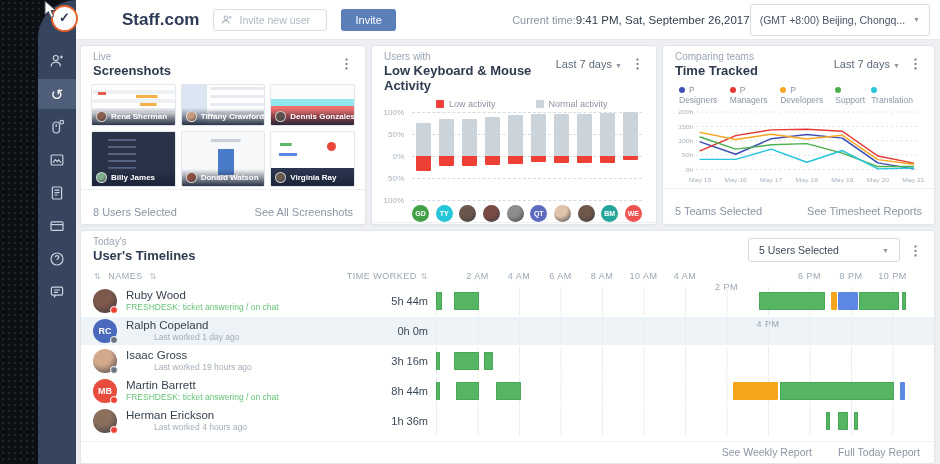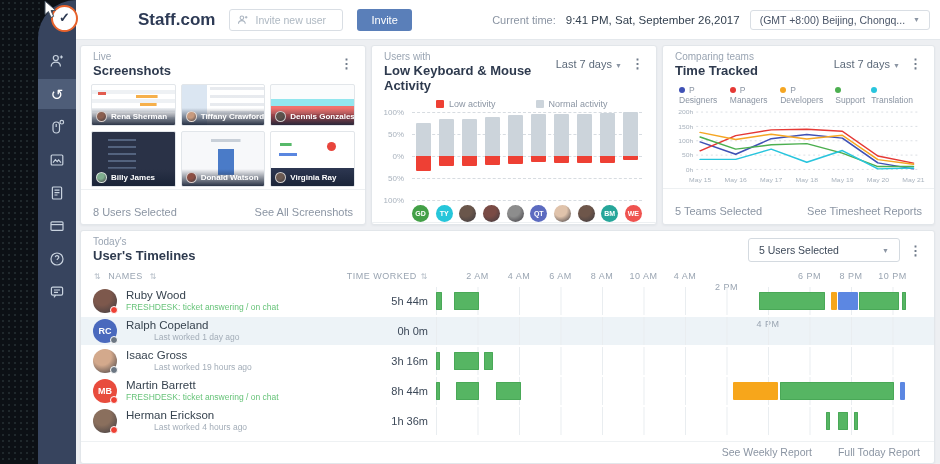--- a/index.html
+++ b/index.html
@@ -20,30 +20,30 @@
   .glyph-icon { font-size:15px; line-height:1; }
   .logo { position:absolute; left:13px; top:5px; width:27px; height:27px; border-radius:50%;
     background:#fff; border:2px solid #e8632c; z-index:5; display:flex; align-items:center; justify-content:center;
     box-shadow:0 0 0 2px #fff inset; }
   .logo span { color:#2d3a52; font-weight:bold; font-size:13px; margin-top:-2px; }
   .cursor { position:absolute; left:6px; top:0px; z-index:6; }
 
   
   .main { flex:1; background:#edeff2; display:flex; flex-direction:column; min-width:0; }
   .topbar { height:40px; background:#fff; border-bottom:1px solid #e4e8ec; display:flex;
-    align-items:center; padding-left:62px; gap:14px; flex:0 0 auto; }
+    align-items:center; padding-left:46px; gap:14px; flex:0 0 auto; }
   .brand { font-size:17px; font-weight:bold; color:#2d3a55; }
   .invite-box { width:114px; height:22px; border:1px solid #d9dee4; border-radius:3px; display:flex;
     align-items:center; gap:6px; padding:0 7px; color:#aeb8c2; font-size:10.5px; background:#fff; }
   .invite-btn { height:22px; padding:0 14px; background:#5a7fb9; border:none; border-radius:3px;
     color:#fff; font-size:11px; cursor:pointer; font-family:inherit; }
-  .top-right { margin-left:auto; display:flex; align-items:center; gap:10px; padding-right:10px; }
+  .top-right { margin-left:auto; display:flex; align-items:center; padding-right:10px; }
   .cur-label { font-size:11px; color:#8b95a3; }
   .cur-value { font-size:11.5px; font-weight:normal; color:#33404f; }
-  .tz-select { height:20px; border:1px solid #d9dee4; border-radius:3px; background:#fff; display:flex;
+  .tz-select { height:32px; border:1px solid #d9dee4; border-radius:3px; background:#fff; display:flex;
     align-items:center; gap:8px; padding:0 9px; font-size:10.5px; color:#4a5568; cursor:pointer; }
   .caret { font-size:7px; color:#8b95a3; }
 
   .content { flex:1; padding:5px 5px 0 4px; display:flex; flex-direction:column; gap:5px; min-height:0; }
   .cards-row { display:flex; gap:5px; height:180px; flex:0 0 auto; }
   .card { background:#fff; border:1px solid #e2e6ea; border-radius:3px; box-shadow:0 1px 2px rgba(40,50,70,.05);
     display:flex; flex-direction:column; overflow:hidden; }
   .c1,.c2 { width:286px; flex:0 0 auto; } .c3 { flex:1; min-width:0; }
   .card-head { padding:5px 12px 3px; display:flex; align-items:flex-start; flex:0 0 auto; }
   .sub-t { font-size:10px; color:#9aa5b3; line-height:12px; }

